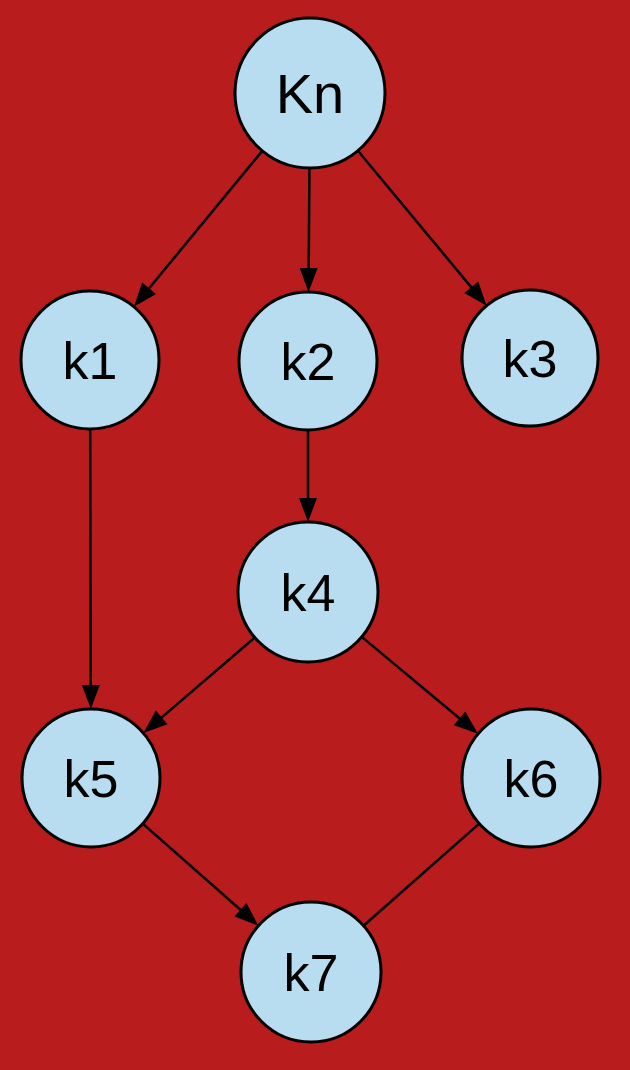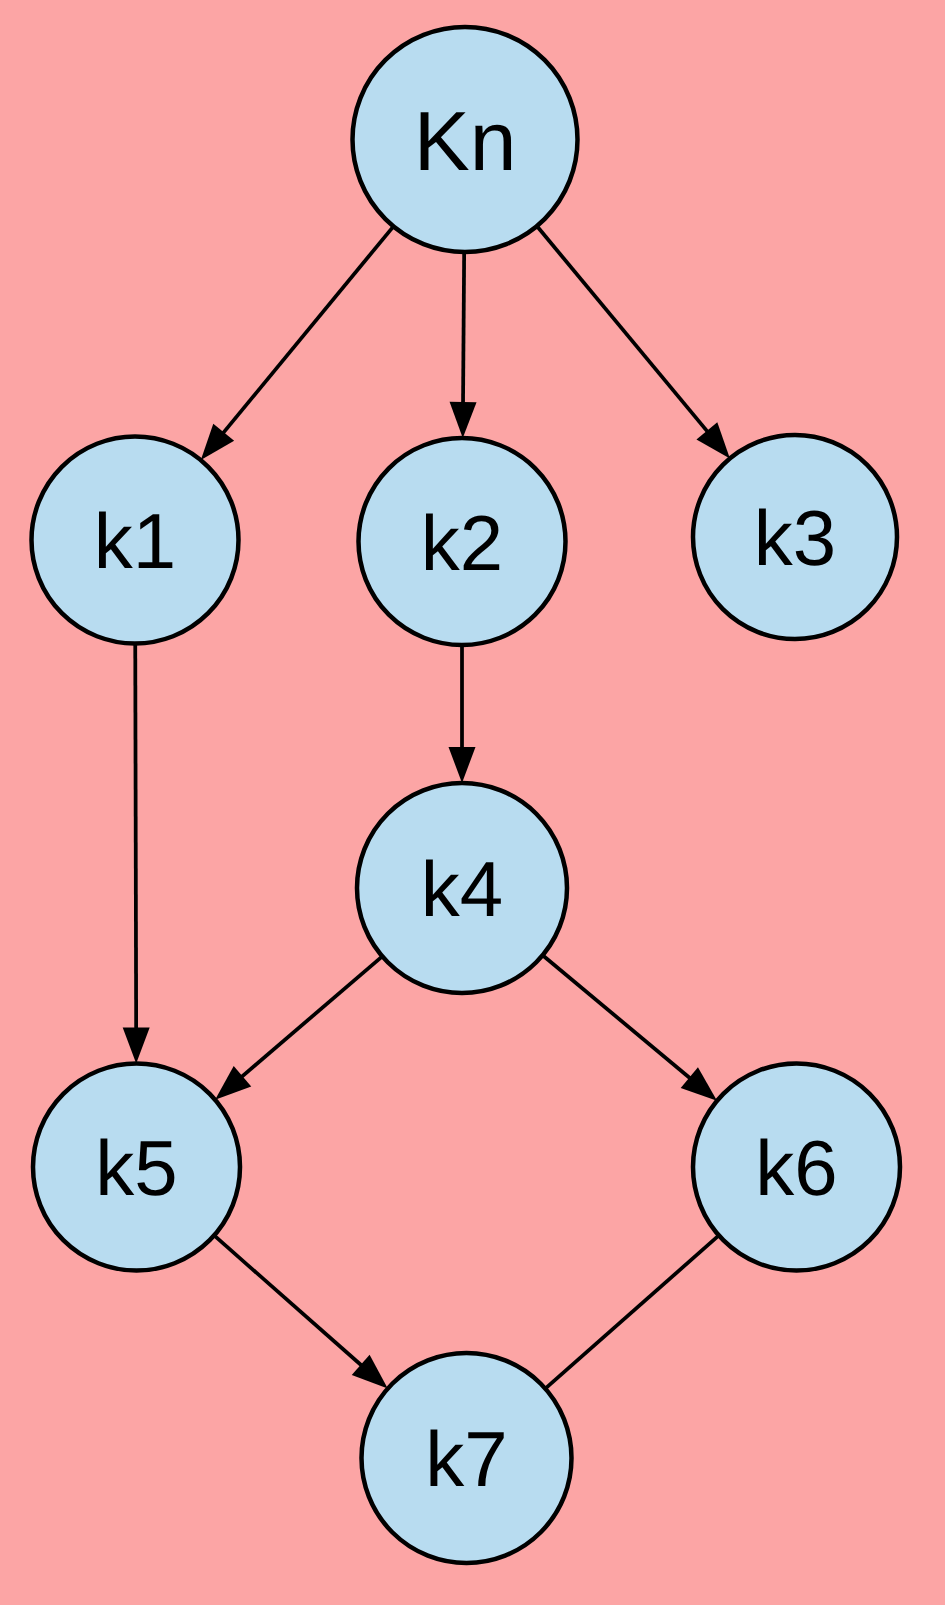--- a/index.html
+++ b/index.html
@@ -3,21 +3,21 @@
 <meta charset="utf-8">
 <style>
   html, body {
     margin: 0;
     padding: 0;
     background: #ffffff;
   }
   .diagram-page {
     width: 630px;
     height: 1070px;
-    background: #fca5a5;
+    background: #b91c1c;
     position: relative;
     overflow: hidden;
   }
   svg.graph-canvas {
     display: block;
     width: 630px;
     height: 1070px;
   }
   svg text {
     font-family: "Liberation Sans", "DejaVu Sans", sans-serif;

